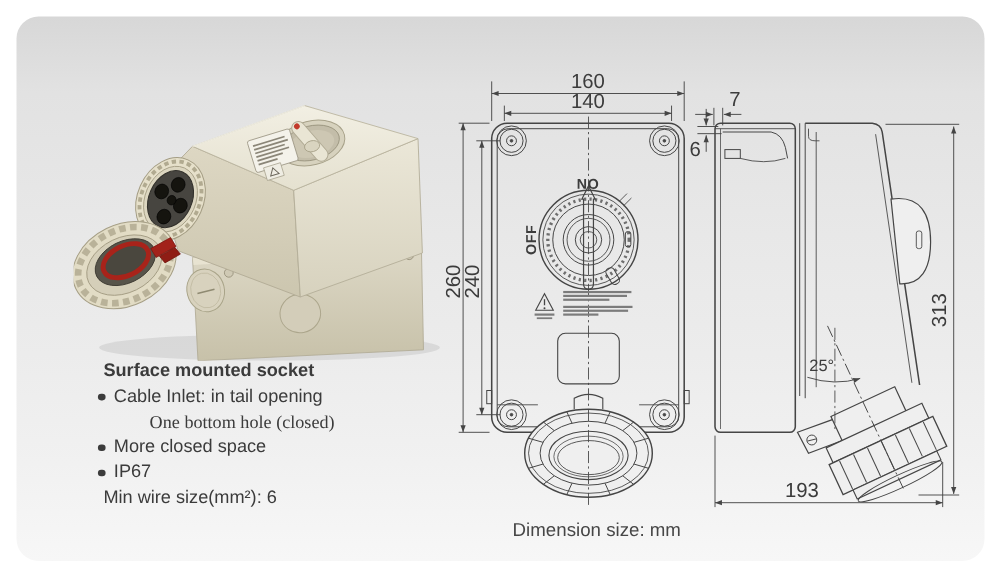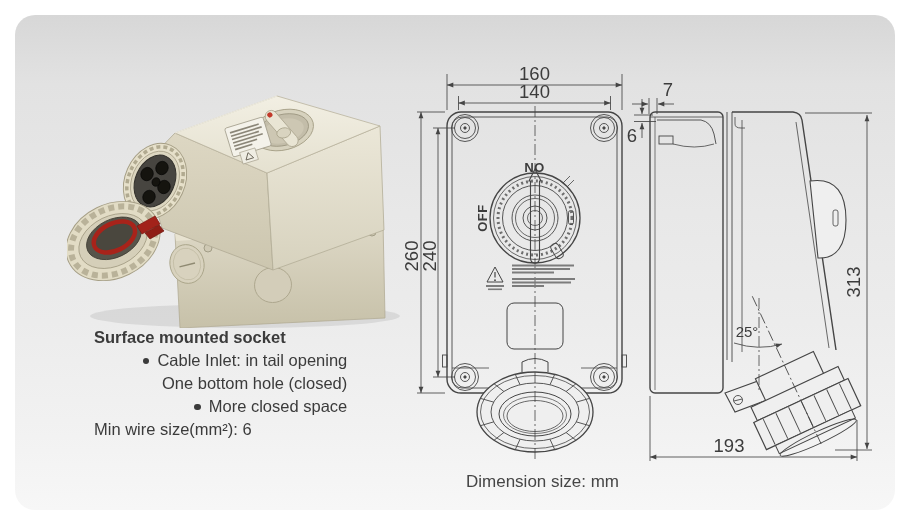--- a/index.html
+++ b/index.html
@@ -4,23 +4,23 @@
 <style>
   html,body{margin:0;padding:0;background:#ffffff;}
   .stage{position:relative;width:910px;height:528px;background:#ffffff;overflow:hidden;
          font-family:"Liberation Sans",sans-serif;}
   .card{position:absolute;left:15px;top:15px;width:880px;height:495px;border-radius:20px;
         background:linear-gradient(180deg,#d7d7d7 0%,#e2e2e2 14%,#e8e8e8 40%,#ececec 62%,#f1f1f1 82%,#f7f7f7 100%);}
   .photo-svg{position:absolute;left:52px;top:63px;}
   .draw-svg{position:absolute;left:390px;top:45px;}
   .details{position:absolute;left:72px;top:311px;font-size:16.5px;line-height:23px;color:#3b3b3b;white-space:nowrap;}
   .details .title{font-weight:bold;margin-left:7px;}
-  .row{display:flex;align-items:flex-start;justify-content:flex-end;}
+  .row{display:flex;align-items:flex-start;}
   .dot{width:6.5px;height:6.5px;border-radius:50%;background:#3b3b3b;margin:8.5px 8px 0 2px;flex:none;}
-  .cont{margin-left:75px;}
+  .cont{margin-left:49px;font-family:Liberation Serif, serif;}
   .spec{margin-left:7px;}
   .unit-note{position:absolute;left:451px;top:457px;font-size:17px;color:#464646;}
   svg text{fill:#3c3c3c;font-family:"Liberation Sans",sans-serif;}
   .dim{font-size:18.5px;}
   .dim-s{font-size:15px;}
   .swlabel{font-size:13px;font-weight:bold;letter-spacing:.5px;}
 </style>
 </head>
 <body>
 
@@ -123,20 +123,24 @@
     <div class="details">
       <div class="title">Surface mounted socket</div>
       <div class="row">
         <span class="dot"></span>
         <span>Cable Inlet: in tail opening</span>
       </div>
       <div class="cont">One bottom hole (closed)</div>
       <div class="row">
         <span class="dot"></span>
         <span>More closed space</span>
+      </div>
+      <div class="row">
+        <span class="dot"></span>
+        <span>IP67</span>
       </div>
       <div class="spec">Min wire size(mm²): 6</div>
     </div>
 
     <svg class="draw-svg" width="515" height="440" viewBox="0 0 515 440">
       <defs>
         <marker id="ar" viewBox="0 0 10 10" refX="9.5" refY="5" markerWidth="10" markerHeight="7" markerUnits="userSpaceOnUse" orient="auto-start-reverse">
           <path d="M0.5 1.6 L9.5 5 L0.5 8.4 Z" fill="#454545"></path>
         </marker>
       </defs>

